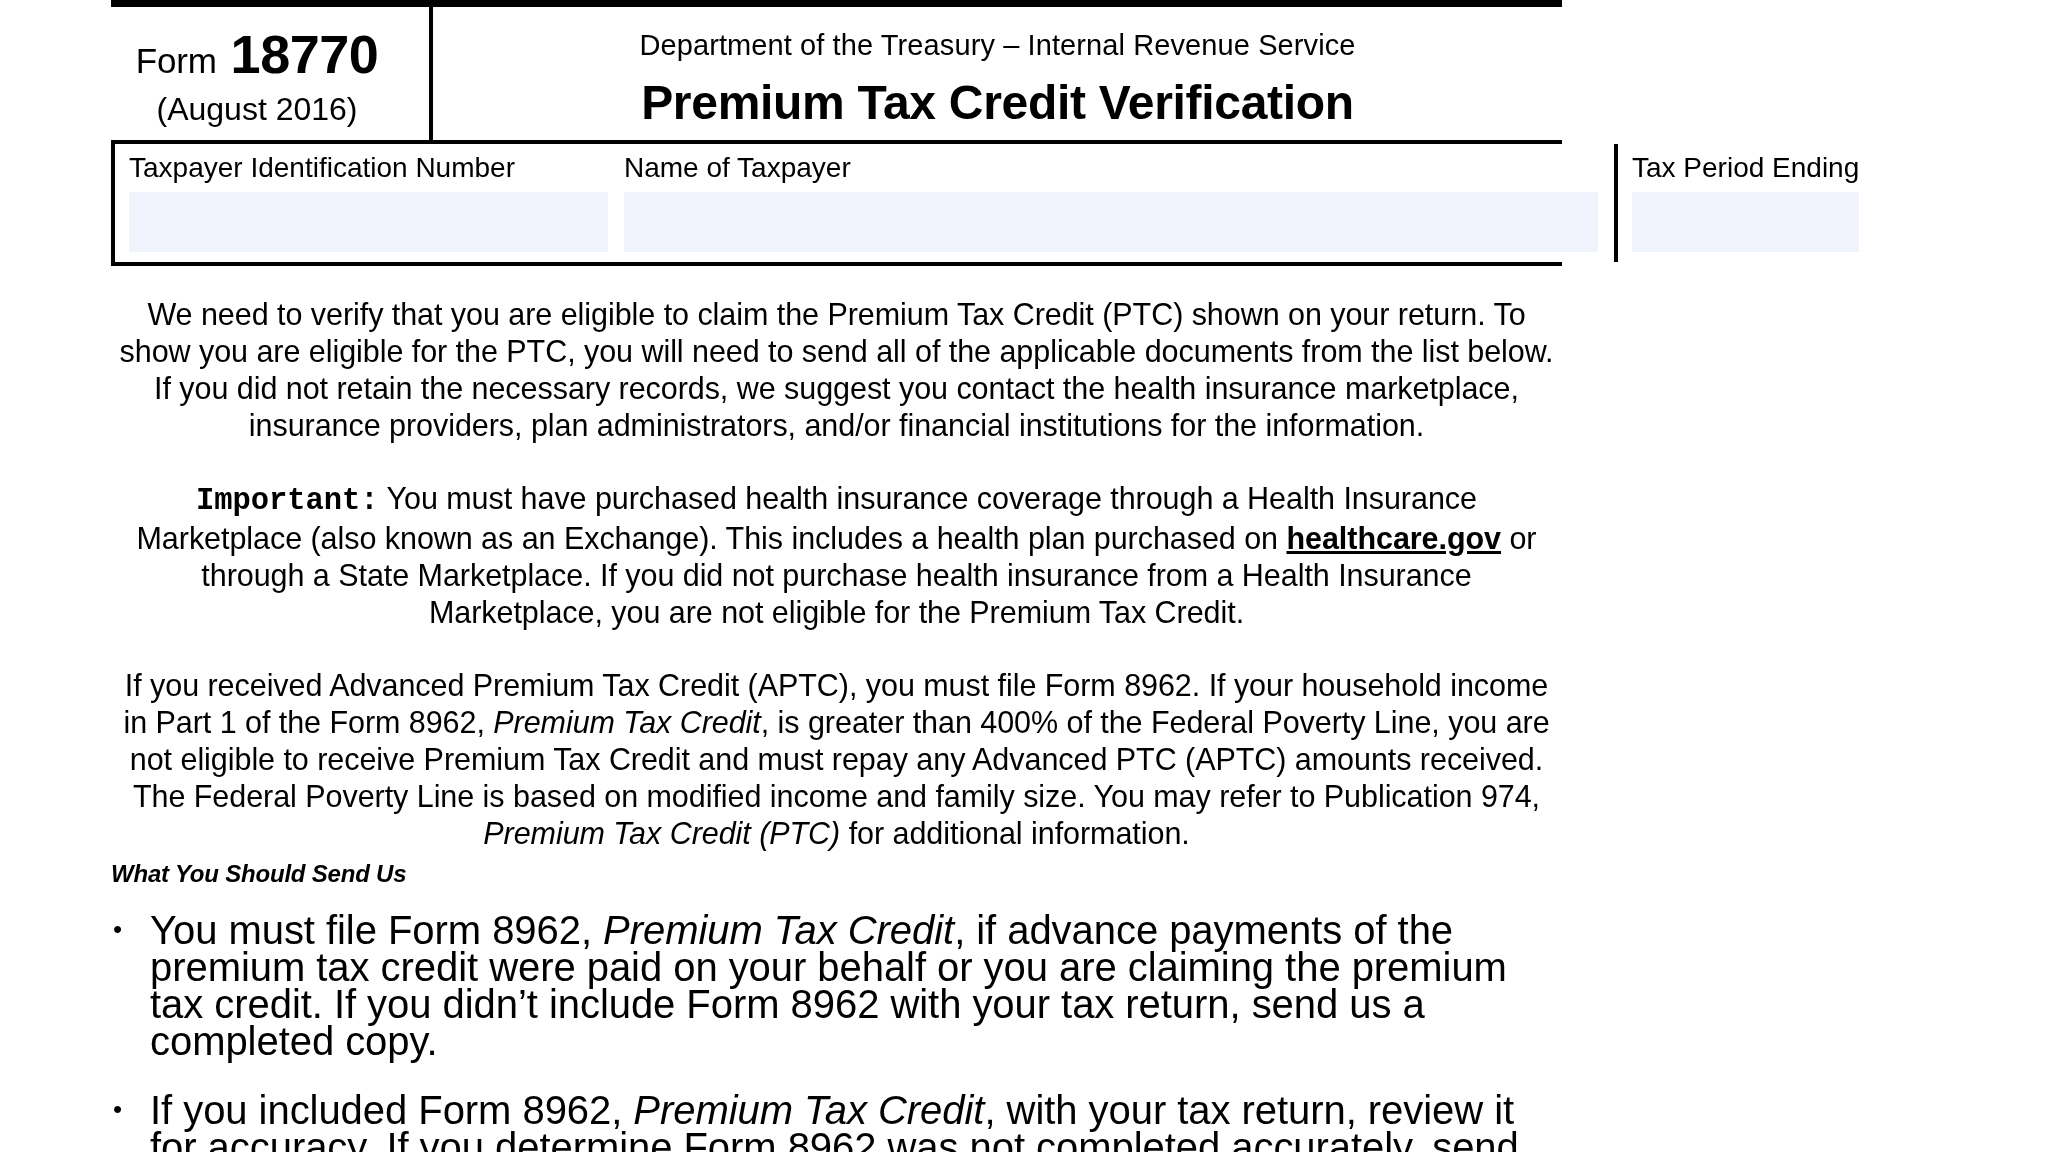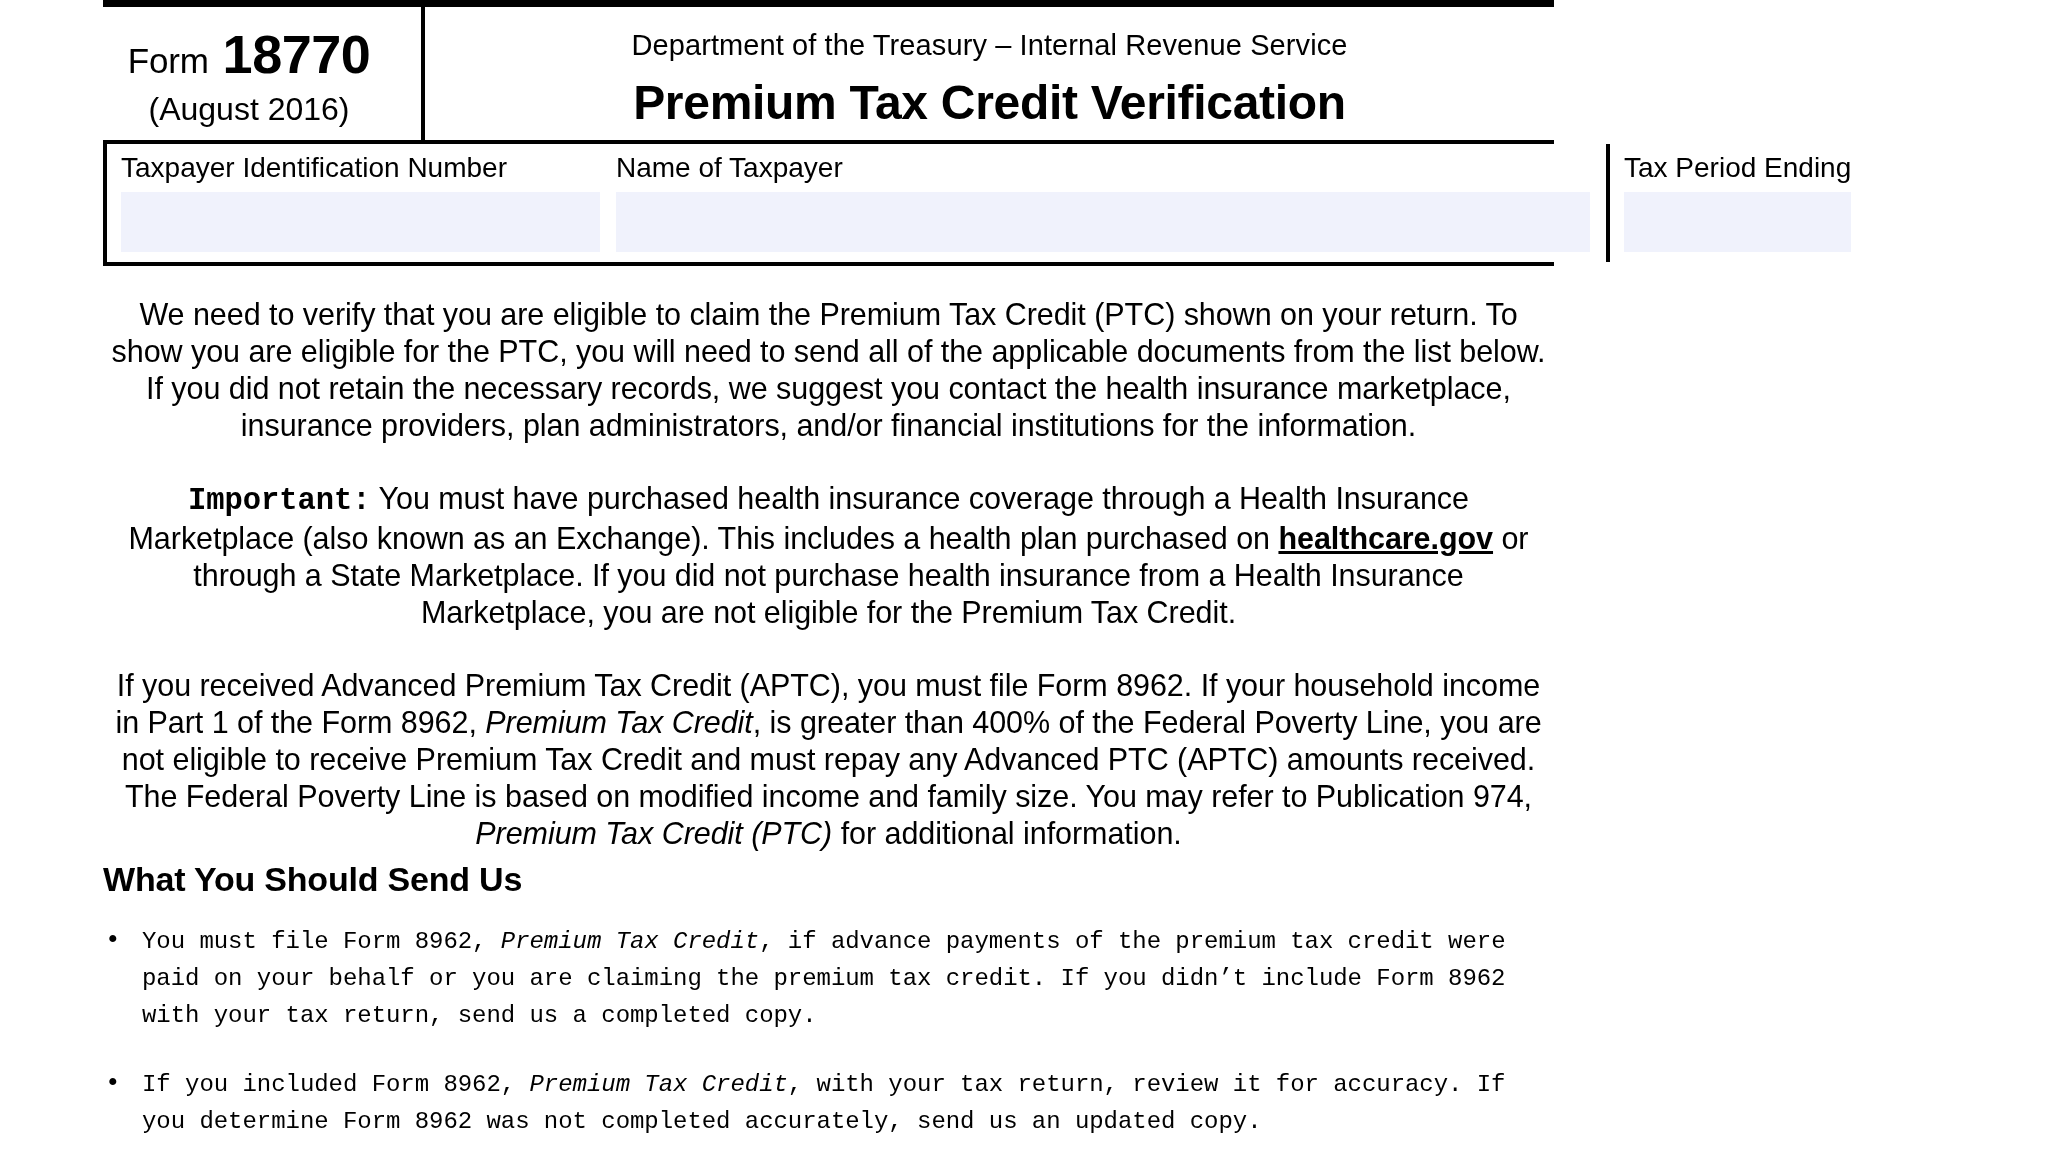--- a/index.html
+++ b/index.html
@@ -15,20 +15,21 @@
     color: #000000;
     -webkit-font-smoothing: antialiased;
   }
 
   .page {
     position: relative;
     width: 1629px;
     height: 1152px;
     box-sizing: border-box;
     padding: 0 75px 0 103px;
+    margin-left: 8px;
   }
 
   
   .masthead {
     position: relative;
     border-top: 7px solid #000;
     display: flex;
     align-items: stretch;
   }
 
@@ -115,38 +116,38 @@
     margin: 0 0 36px 0;
     font-size: 30.5px;
     line-height: 37px;
     letter-spacing: -0.05px;
     text-align: center;
   }
   p.para:last-of-type { margin-bottom: 0; }
 
   .section-head {
     margin: 8px 0 24px 0;
-    font-size: 34px;
+    font-size: 24px;
     font-weight: bold;
     letter-spacing: -0.2px;
+    font-style: italic;
   }
 
   ul.bullets {
     list-style: none;
     margin: 0;
     padding: 0;
   }
   ul.bullets li {
     position: relative;
     padding-left: 39px;
     margin-bottom: 32px;
-    font-size: 24px;
+    font-size: 40px;
     line-height: 37px;
     letter-spacing: -0.05px;
-    font-family: Liberation Mono, monospace;
   }
   ul.bullets li::before {
     content: "\2022";
     position: absolute;
     left: 2px;
     top: -1px;
     font-size: 26px;
   }
 
   b  { font-weight: bold; font-family: Liberation Mono, monospace; }

